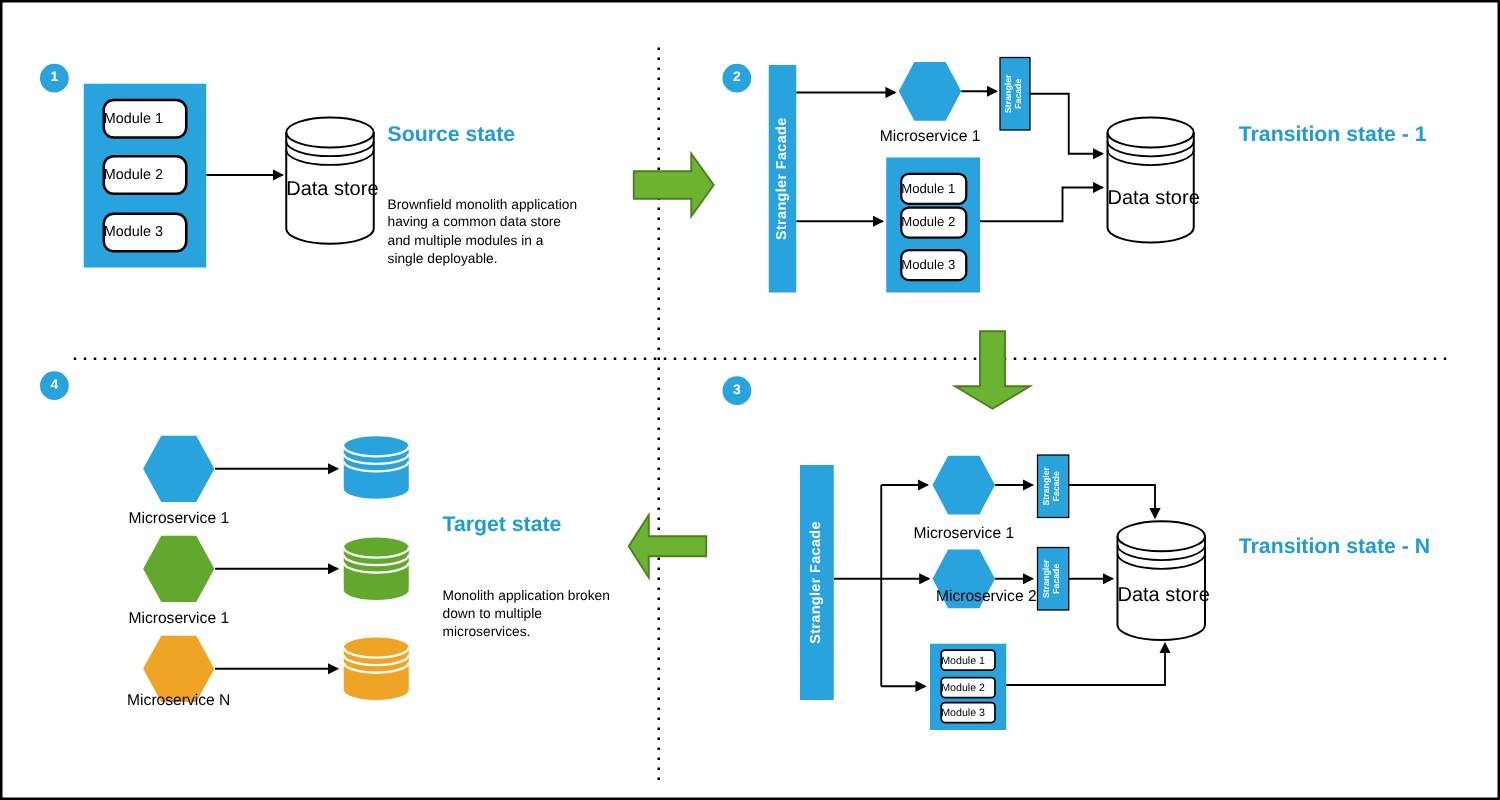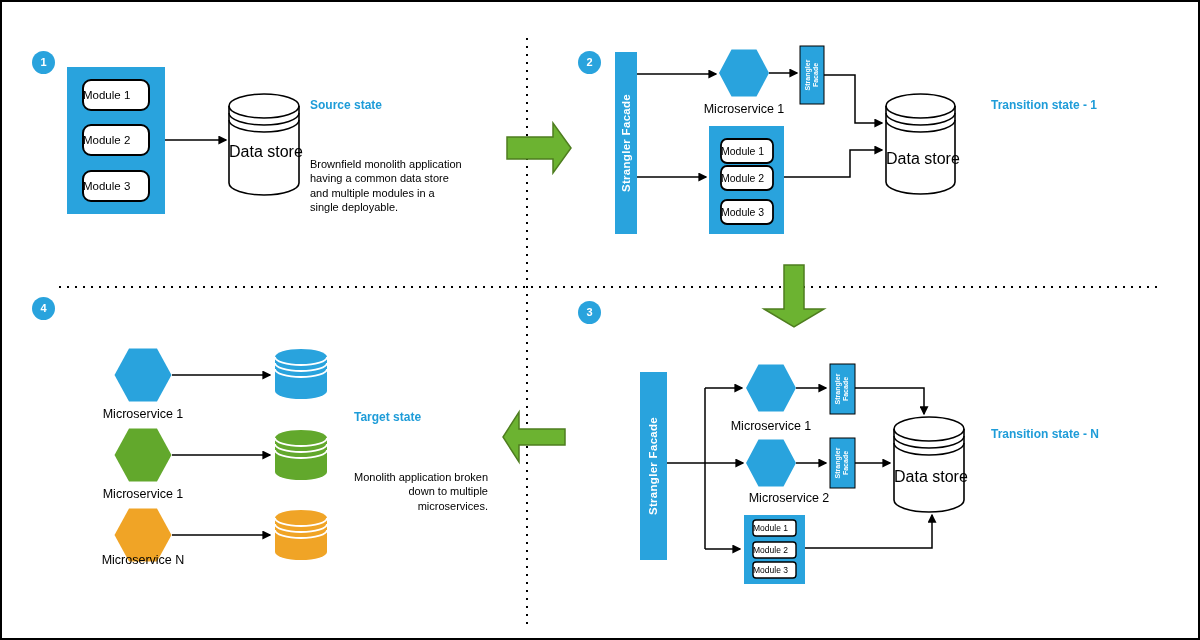--- a/index.html
+++ b/index.html
@@ -3,21 +3,21 @@
 <meta charset="utf-8">
 <style>
   html,body{margin:0;padding:0;background:#fff;}
   .stage{position:relative;width:1200px;height:640px;box-sizing:border-box;
          border:2px solid #000;background:#fff;overflow:hidden;
          font-family:"Liberation Sans",sans-serif;color:#000;}
   .stage svg{position:absolute;left:0;top:0;}
   .badge{position:absolute;width:23px;height:23px;border-radius:50%;
          background:#29A3DD;color:#fff;font-size:11px;font-weight:bold;
          text-align:center;line-height:23px;}
-  .heading{position:absolute;font-size:12px;font-weight:bold;color:#1E9CD8;white-space:nowrap;}
+  .heading{position:absolute;font-size:17px;font-weight:bold;color:#1E9CD8;white-space:nowrap;}
   .para{position:absolute;font-size:11px;line-height:1.3;color:#000;margin-top:36px;}
   .modlabel{position:absolute;overflow:hidden;white-space:nowrap;}
   .mod-q1{width:66px;line-height:30px;font-size:11.5px;}
   .mod-q2{width:52px;line-height:24px;font-size:10.5px;}
   .mod-q3{width:43px;line-height:16px;font-size:8.5px;}
   .dslabel{position:absolute;text-align:right;font-size:16px;white-space:nowrap;}
   .mslabel{position:absolute;transform:translateX(-50%);font-size:12.5px;white-space:nowrap;}
   .vbar-label{position:absolute;transform:translate(-50%,-50%) rotate(-90deg);
               color:#fff;font-weight:bold;font-size:11.5px;white-space:nowrap;letter-spacing:.3px;}
   .facade-label{position:absolute;transform:translate(-50%,-50%) rotate(-90deg);
@@ -142,29 +142,29 @@
   <div class="facade-label" style="left:810px;top:73px;width:54px;">Strangler Facade</div>
   <div class="modlabel mod-q2" style="left:719px;top:137px;">Module 1</div>
   <div class="modlabel mod-q2" style="left:719px;top:164px;">Module 2</div>
   <div class="modlabel mod-q2" style="left:719px;top:198px;">Module 3</div>
   <div class="dslabel" style="left:884px;top:148px;width:69px;">Data store</div>
   <div class="heading" style="left:989px;top:96px;">Transition state - 1</div>
 
   <div class="badge" style="left:576px;top:299px;">3</div>
   <div class="vbar-label" style="left:651px;top:464px;">Strangler Facade</div>
   <div class="mslabel" style="left:769px;top:417px;">Microservice 1</div>
-  <div class="mslabel" style="left:769px;top:489px;padding-left:36px;">Microservice 2</div>
+  <div class="mslabel" style="left:769px;top:468px;padding-left:36px;">Microservice 2</div>
   <div class="facade-label" style="left:840px;top:387px;width:46px;">Strangler Facade</div>
   <div class="facade-label" style="left:840px;top:461px;width:46px;">Strangler Facade</div>
   <div class="modlabel mod-q3" style="left:751px;top:518px;">Module 1</div>
   <div class="modlabel mod-q3" style="left:751px;top:540px;">Module 2</div>
   <div class="modlabel mod-q3" style="left:751px;top:560px;">Module 3</div>
   <div class="dslabel" style="left:892px;top:466px;width:70px;">Data store</div>
   <div class="heading" style="left:989px;top:425px;">Transition state - N</div>
 
   <div class="badge" style="left:30px;top:295px;">4</div>
   <div class="mslabel" style="left:141px;top:405px;">Microservice 1</div>
   <div class="mslabel" style="left:141px;top:485px;">Microservice 1</div>
   <div class="mslabel" style="left:141px;top:551px;">Microservice N</div>
   <div class="heading" style="left:352px;top:408px;">Target state</div>
-  <div class="para" style="left:352px;top:432px;width:134px;text-align:right;">Monolith application broken down to multiple microservices.</div>
+  <div class="para" style="left:352px;top:432px;width:134px;">Monolith application broken down to multiple microservices.</div>
 
 </div>
 
 </body></html>

